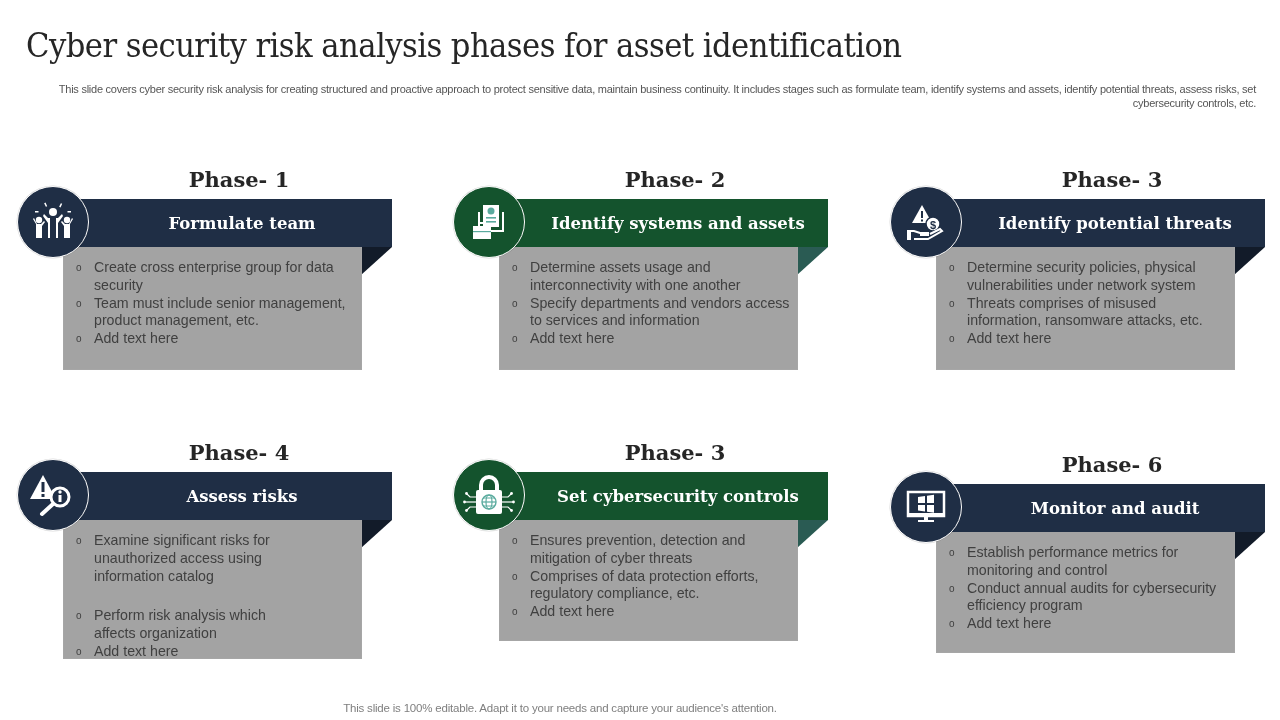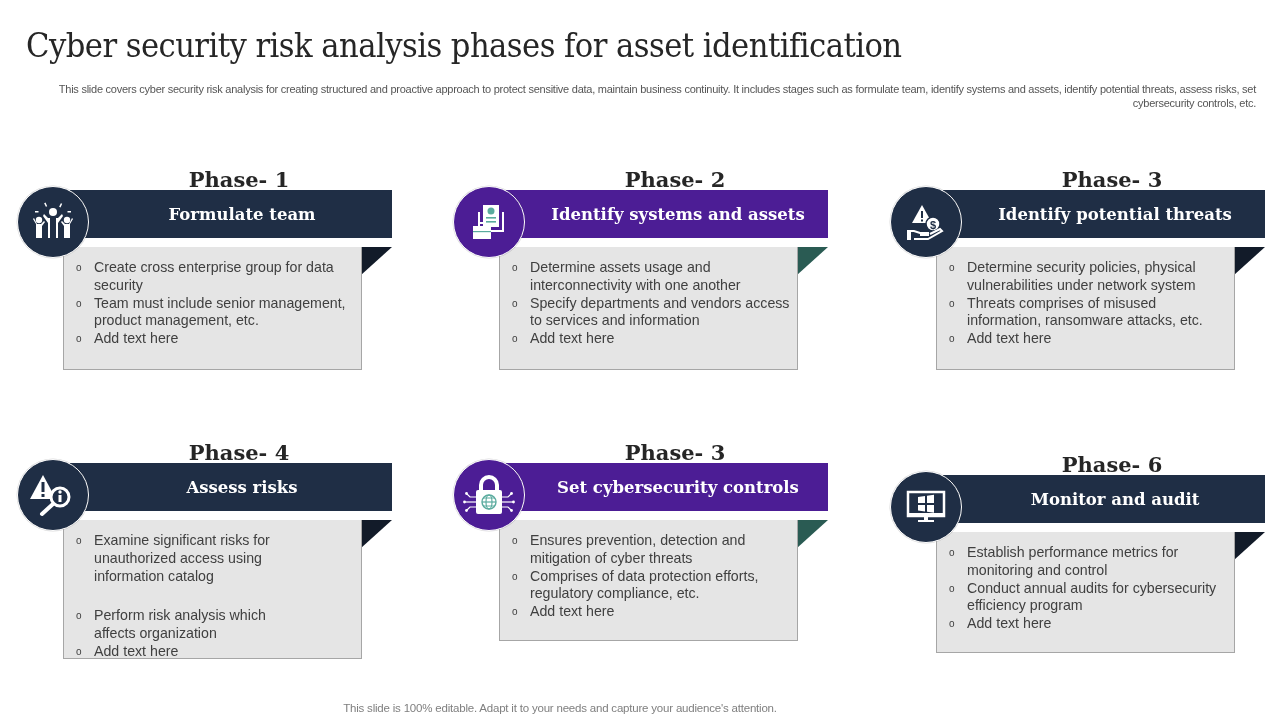--- a/index.html
+++ b/index.html
@@ -21,41 +21,41 @@
 
   .phase {
     position: absolute; width: 380px; height: 210px;
   }
   .phase-label {
     position: absolute; top: 0; left: 63px; width: 318px; text-align: center;
     font-family: "DejaVu Serif", serif; font-weight: bold; font-size: 21px;
     color: #262626; line-height: 26px;
   }
   .banner {
-    position: absolute; top: 23px; left: 53px; width: 322px; height: 48px;
+    position: absolute; top: 32px; left: 53px; width: 322px; height: 48px;
     display: flex; align-items: center; justify-content: center;
     font-family: "DejaVu Serif", serif; font-weight: bold; font-size: 16.5px;
     color: #ffffff; padding-left: 22px;
   }
   .card {
     position: absolute; top: 80px; left: 46px; width: 299px; height: 123px;
-    border: 1px solid #a6a6a6; border-top: none; background: #e5e5e5;
+    border: 1px solid #a6a6a6; border-top: none; background: #a3a3a3;
   }
   .fold {
     position: absolute; top: 80px; left: 344px; width: 0; height: 0;
     border-top: 28px solid #121b29; border-right: 31px solid transparent;
   }
   .circle {
     position: absolute; top: 19px; left: 0; width: 72px; height: 72px;
     border-radius: 50%; border: 1.5px solid #ffffff;
     display: flex; align-items: center; justify-content: center;
     box-shadow: 0 0 0 0.5px rgba(0,0,0,0.15);
   }
   .navy .banner, .navy .circle { background: #1f2e45; }
-  .teal .banner, .teal .circle { background: #4c1d95; }
+  .teal .banner, .teal .circle { background: #14532d; }
   .teal .fold { border-top-color: #2a5b53; }
 
   ul.bullets {
     list-style: none; position: absolute; top: 12px; left: 12px; right: 4px;
   }
   ul.bullets li {
     position: relative; padding-left: 18px;
     font-size: 14.2px; line-height: 17.8px; color: #404040;
   }
   ul.bullets li::before {

